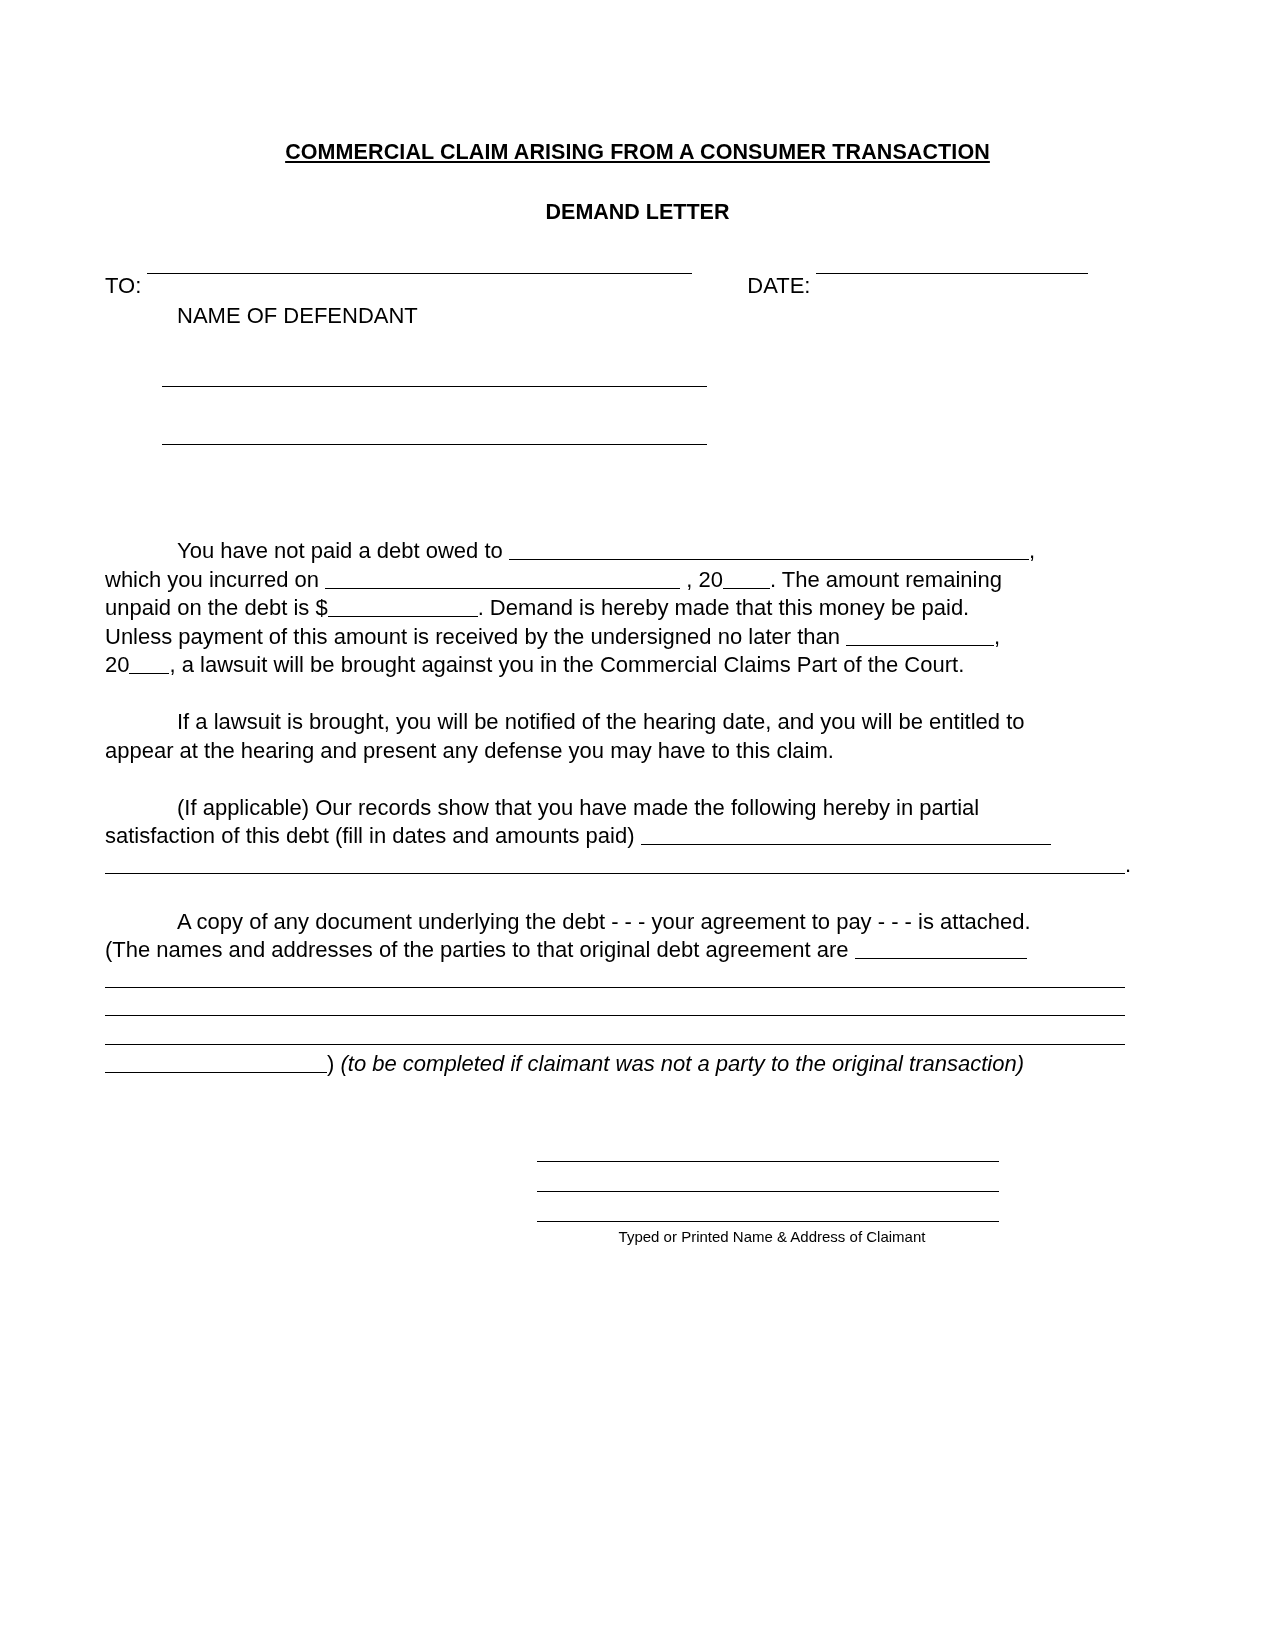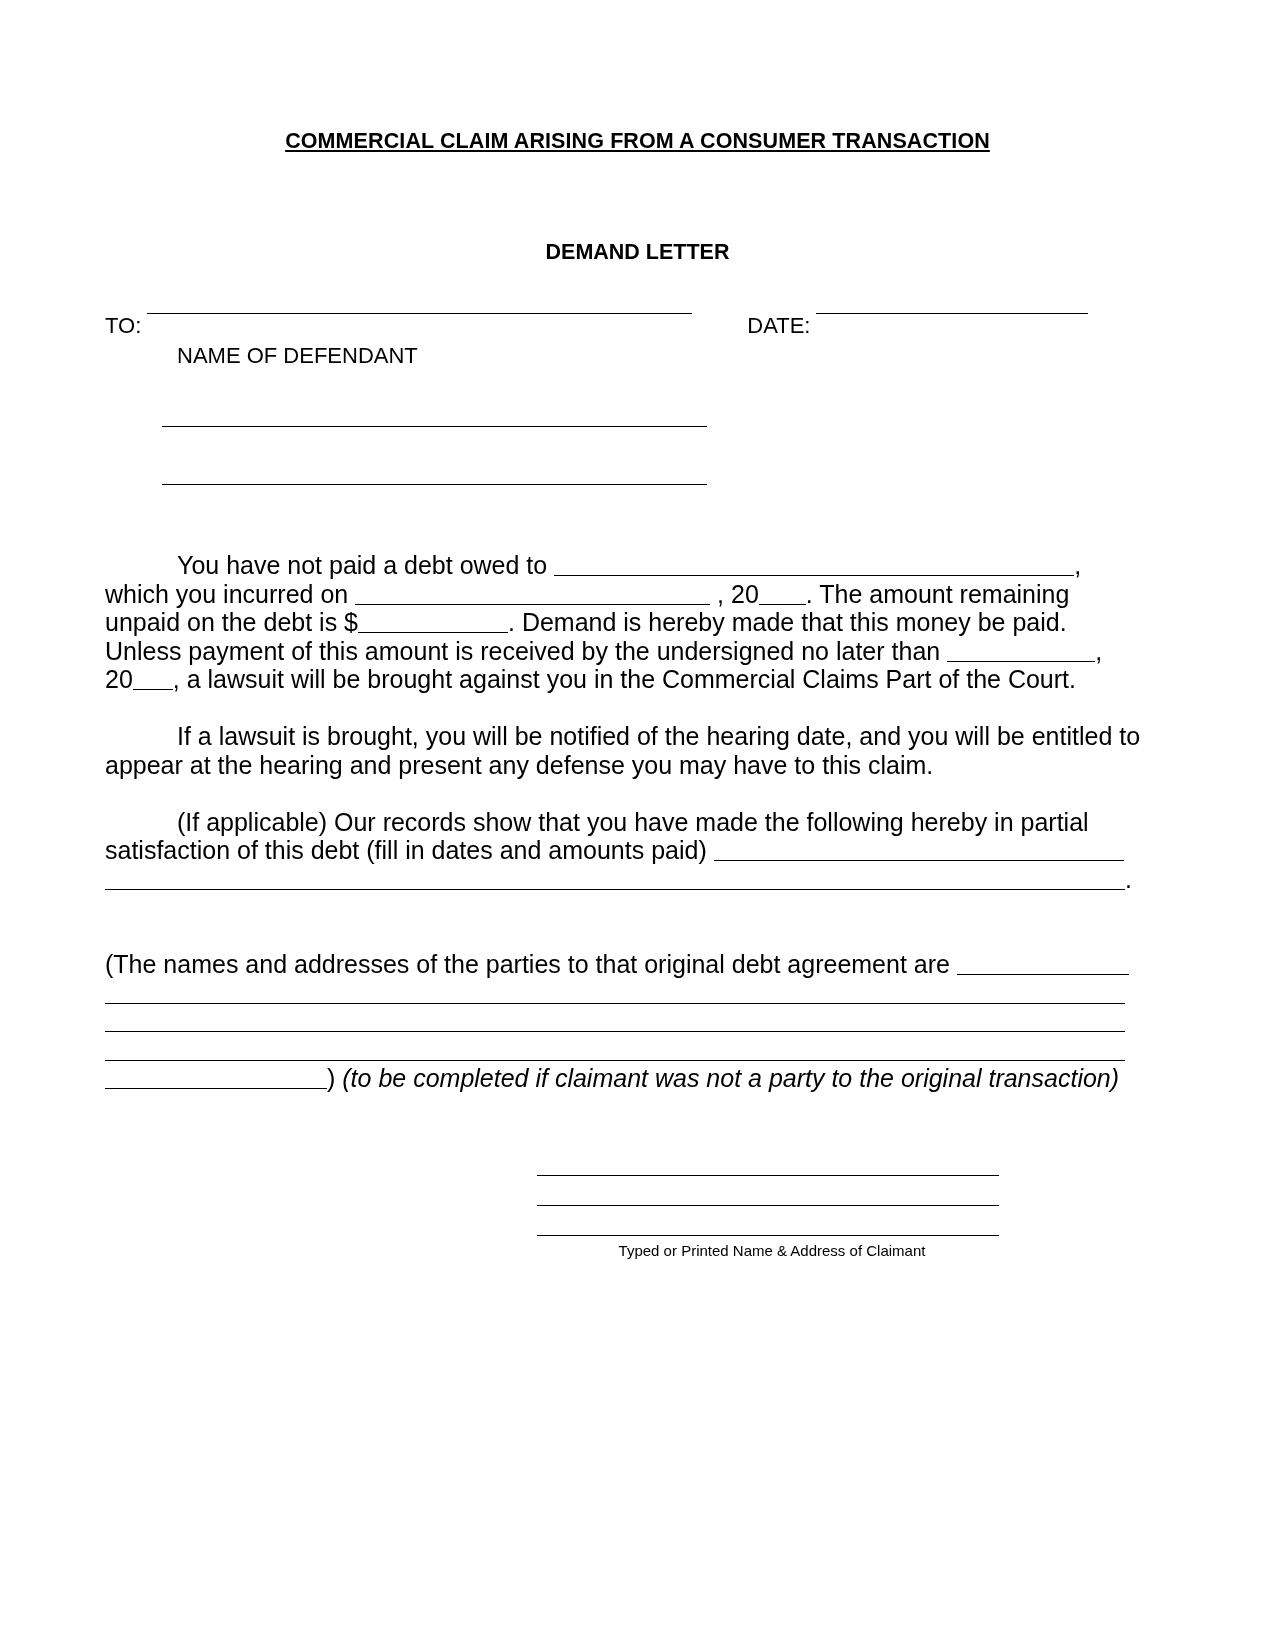--- a/index.html
+++ b/index.html
@@ -22,27 +22,27 @@
     height: 1650px;
     box-sizing: border-box;
     padding: 105px 105px 0 105px;
   }
   .doc-title {
     text-align: center;
     font-weight: bold;
     font-size: 21.5px;
     letter-spacing: 0.1px;
     text-decoration: underline;
-    margin-top: 24px;
+    margin-top: 35px;
   }
   .doc-subtitle {
     text-align: center;
     font-weight: bold;
     font-size: 21.5px;
-    margin-top: 86px;
+    margin-top: 35px;
   }
   .to-row {
     display: flex;
     align-items: flex-start;
     margin-top: 48px;
     font-size: 22px;
   }
   .to-label { white-space: pre; }
   .rule {
     display: inline-block;
@@ -64,23 +64,23 @@
   .addr-rule {
     width: 545px;
     display: block;
     border-bottom: 1.6px solid #000;
     height: 0;
   }
   .gap1 { height: 57px; }
   .gap2 { height: 57px; }
 
   .body-text {
-    font-size: 25px;
+    font-size: 22px;
     line-height: 28.5px;
-    margin-top: 66px;
+    margin-top: 92px;
   }
   .body-text p {
     margin: 0 0 0 0;
     text-indent: 0;
   }
   .indent { display: inline-block; width: 72px; }
   .para-gap { height: 28.5px; }
 
   .inl {
     display: inline-block;
@@ -171,21 +171,21 @@
 
     <p>
       <span class="indent"></span><span>(If applicable) Our records show that you have made the following hereby in partial</span><br>
       <span>satisfaction of this debt (fill in dates and amounts paid) </span><span class="inl w-pay"></span><br>
       <span class="inl w-full"></span><span>.</span>
     </p>
 
     <div class="para-gap"></div>
 
     <p>
-      <span class="indent"></span><br>
+      <span class="indent"></span><span>A copy of any document underlying the debt - - - your agreement to pay - - - is attached.</span><br>
       <span>(The names and addresses of the parties to that original debt agreement are </span><span class="inl w-parties"></span><br>
       <span class="inl w-full"></span><br>
       <span class="inl w-full"></span><br>
       <span class="inl w-full"></span><br>
       <span class="inl w-short"></span><span>)</span>
       <span class="ital">(to be completed if claimant was not a party to the original transaction)</span>
     </p>
 
   </div>
 

